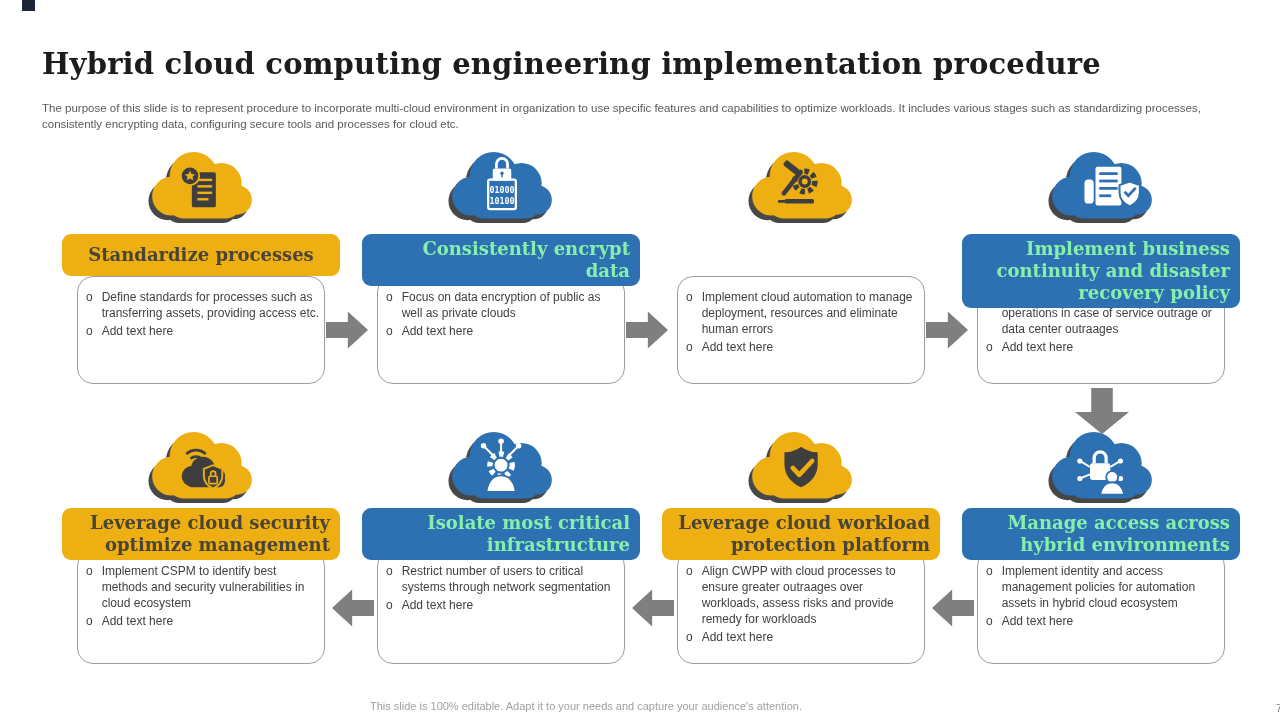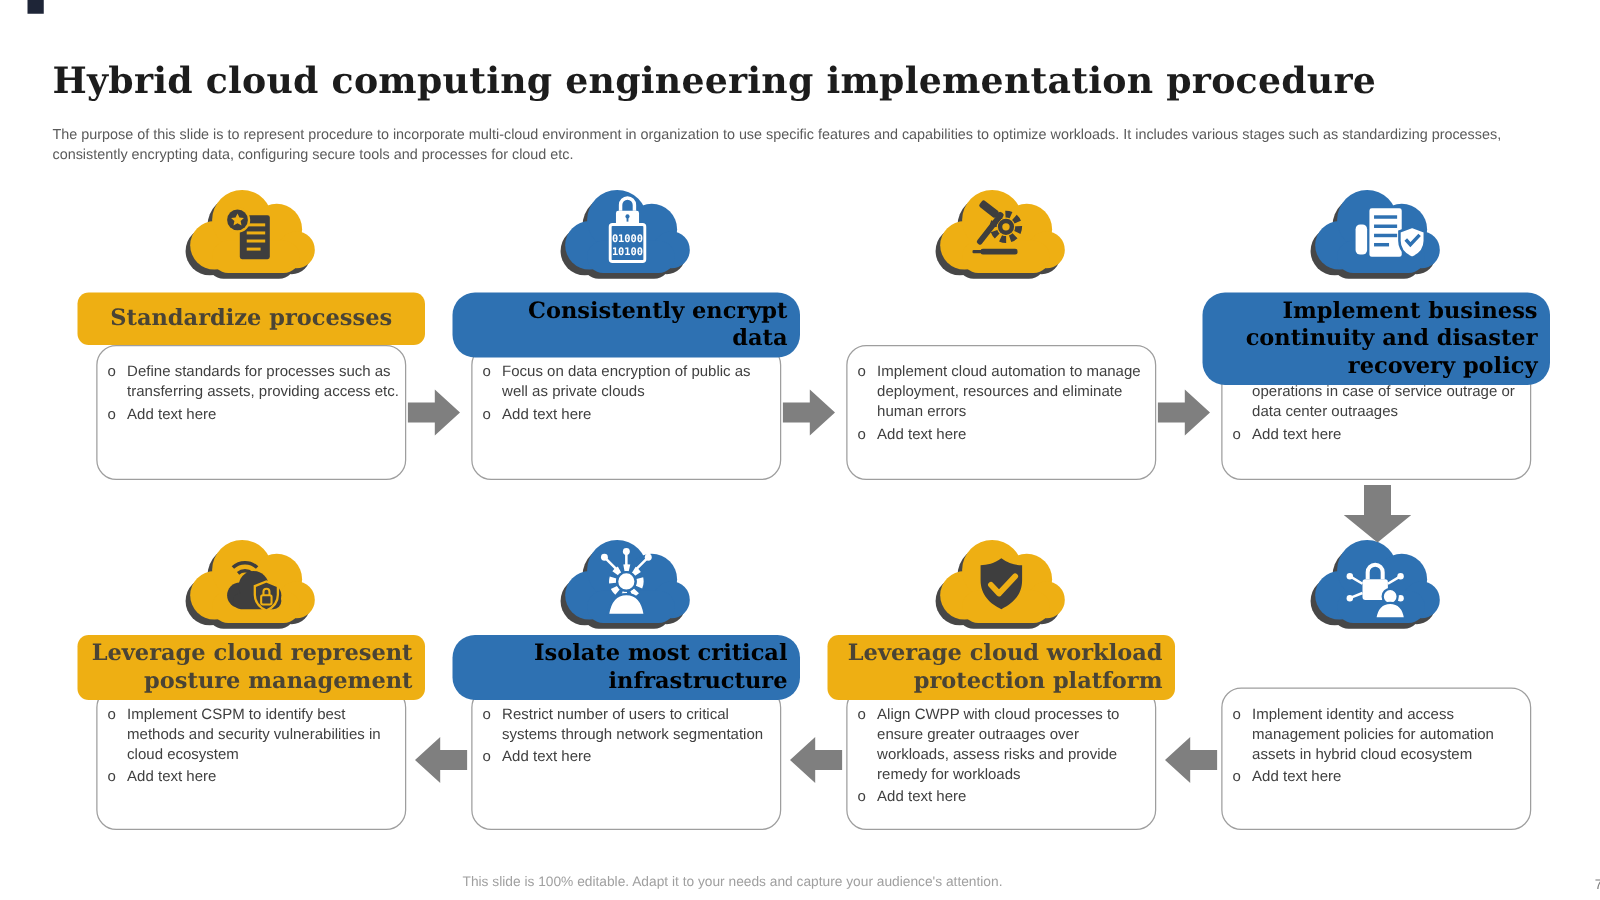--- a/index.html
+++ b/index.html
@@ -20,21 +20,21 @@
     font-family:"DejaVu Serif",serif;font-weight:700;font-size:18px;line-height:1.22;
     padding:4px 10px;box-sizing:border-box;}
   .stage .panel{position:absolute;left:15px;width:248px;background:#fff;border:1px solid #9e9e9e;
     border-radius:16px;box-sizing:border-box;z-index:1;padding:13px 4px 4px 8px;}
   .row1 .bar{top:94px}  .row1 .panel{top:136px;height:108px}
   .row2 .bar{top:88px}  .row2 .panel{top:130px;height:114px}
 
   .theme-yellow{--fg:#3e3e3e;--bg:#eeaf13;}
   .theme-blue{--fg:#ffffff;--bg:#2e71b2;}
   .theme-yellow .bar{background:#eeaf13;color:#4a4435;}
-  .theme-blue .bar{background:#2e71b2;color:#000000;border-radius:18px;}
+  .theme-blue .bar{background:#2e71b2;color:#86efac;}
 
   .cl-shadow{fill:#474747;}
   .cl-main{fill:var(--bg);}
   .ic{fill:var(--fg);}
   .icb{fill:var(--bg);}
   .ics{stroke:var(--fg);fill:none;}
   .icbs{stroke:var(--bg);fill:none;}
   .bin-text{font:700 9px "DejaVu Sans Mono",monospace;fill:var(--fg);}
 
   ul.bullets{margin:0;padding:0;list-style:none;font-size:12px;color:#3f3f3f;line-height:1.33;}
@@ -189,21 +189,21 @@
       <path class="ics" d="M52.5 41 a9 9 0 0 1 12 0" stroke-width="3"></path>
       <circle class="ic" cx="58.5" cy="45.5" r="2.6"></circle>
       <circle class="ic" cx="54" cy="60" r="11"></circle>
         <circle class="ic" cx="66" cy="52" r="13"></circle>
       <circle class="ic" cx="80" cy="60" r="10"></circle>
         <rect class="ic" x="48" y="58" width="42" height="14" rx="7"></rect>
       <path class="ic" d="M67 52 l10 -4 10 4 v7.5 c0 7.5 -5 11.5 -10 13.8 c-5 -2.3 -10 -6.3 -10 -13.8 z" stroke="var(--bg)" stroke-width="2"></path>
       <path class="icbs" d="M74.5 60 v-3 a2.6 2.6 0 0 1 5.2 0 v3" stroke-width="1.8"></path>
       <rect class="icbs" x="72.5" y="60" width="9" height="8" rx="1.5" stroke-width="1.8"></rect>
     </svg>
-    <div class="bar">Leverage cloud represent posture management</div>
+    <div class="bar">Leverage cloud security optimize management</div>
     <div class="panel">
       <ul class="bullets">
         <li>
             <span class="m">o</span>
             <span>Implement CSPM to identify best methods and security vulnerabilities in cloud ecosystem</span>
           </li>
         <li>
             <span class="m">o</span>
             <span>Add text here</span>
           </li>
@@ -267,20 +267,21 @@
       <path class="ics" d="M52 50 l-10 -6 M52 58 l-10 4 M74 50 l10 -6 M74 58 l10 4" stroke-width="2.2"></path>
       <circle class="ic" cx="41" cy="43.5" r="2.8"></circle>
         <circle class="ic" cx="41" cy="62.5" r="2.8"></circle>
       <circle class="ic" cx="85" cy="43.5" r="2.8"></circle>
         <circle class="ic" cx="85" cy="62.5" r="2.8"></circle>
       <path class="ics" d="M56.5 46 v-6 a6.5 6.5 0 0 1 13 0 v6" stroke-width="3.5"></path>
       <rect class="ic" x="52" y="46" width="22" height="18" rx="2.5"></rect>
       <circle class="ic" cx="76" cy="61" r="6.5" stroke="var(--bg)" stroke-width="2"></circle>
       <path class="ic" d="M63 80 c1.5 -9.5 6.5 -13.5 13 -13.5 c6.5 0 11.5 4 13 13.5 z" stroke="var(--bg)" stroke-width="2"></path>
     </svg>
+    <div class="bar">Manage access across hybrid environments</div>
     <div class="panel">
       <ul class="bullets">
         <li>
             <span class="m">o</span>
             <span>Implement identity and access management policies for automation assets in hybrid cloud ecosystem</span>
           </li>
         <li>
             <span class="m">o</span>
             <span>Add text here</span>
           </li>

